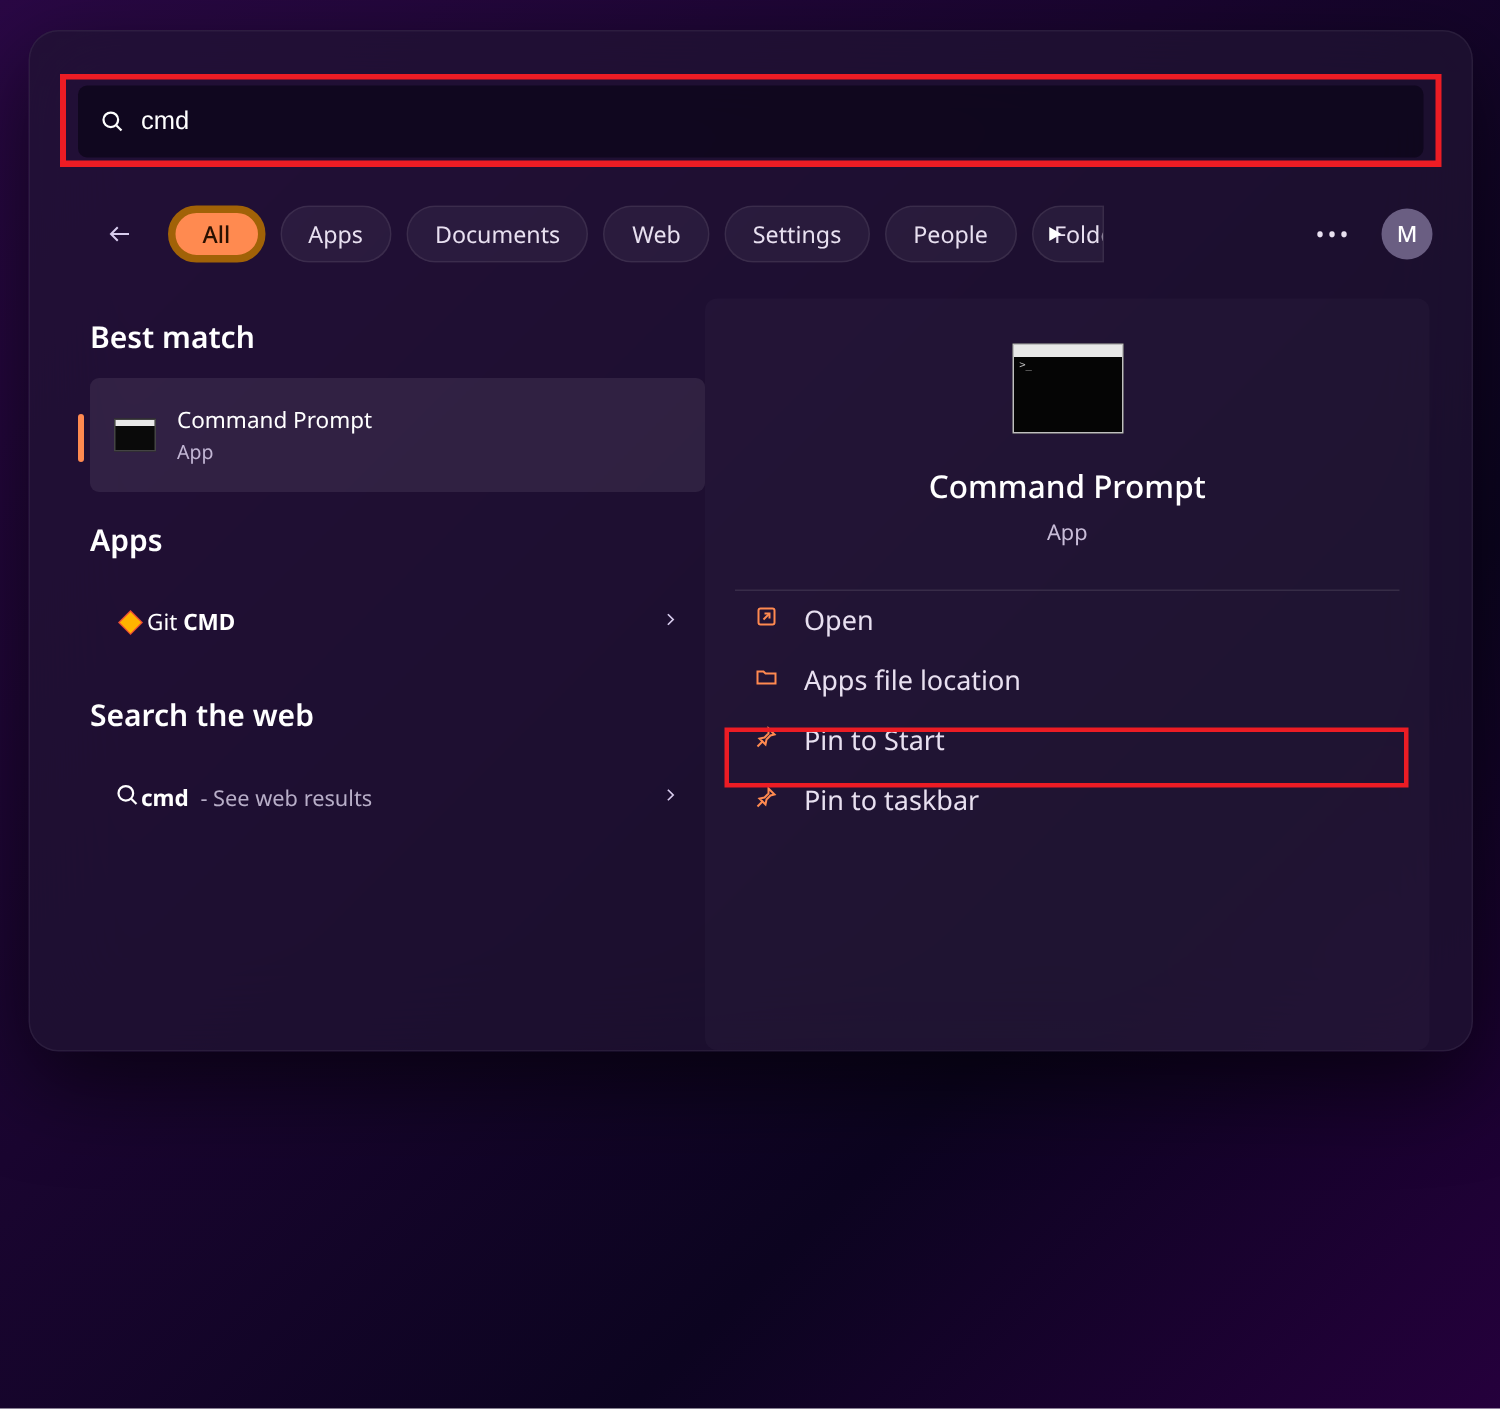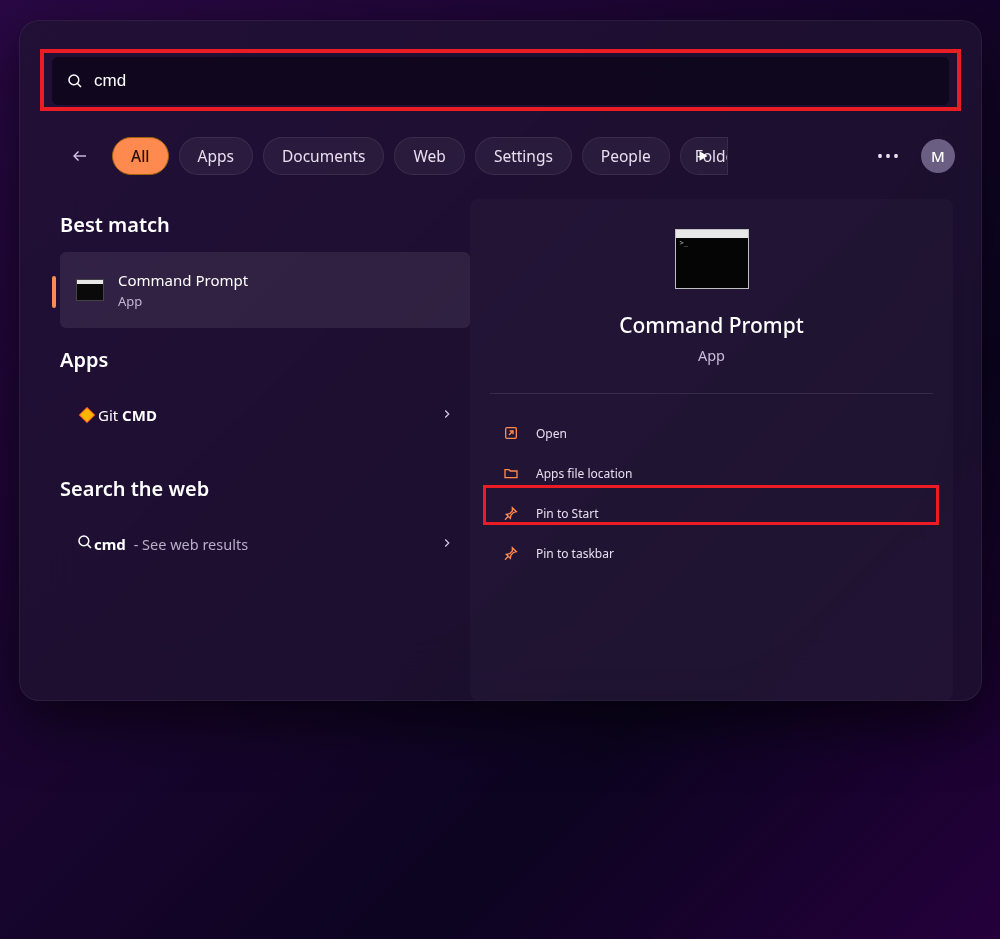--- a/index.html
+++ b/index.html
@@ -77,21 +77,21 @@
       align-items: center;
       color: #e8e0f0;
       font-size: 15.5px;
       background: rgba(255,255,255,0.05);
       border: 1px solid rgba(255,255,255,0.08);
       cursor: pointer;
     }
     .pill.active {
       background: #ff8a50;
       color: #2a1000;
-      border: 1px solid #a16207;
+      border: 5px solid #a16207;
       font-weight: 500;
     }
     .pill.cut { overflow: hidden; width: 48px; padding-left: 14px; justify-content: flex-start; border-radius: 19px 0 0 19px; }
 
     .start-glyph {
       position: absolute;
       left: 663px; top: 116px;
       width: 40px; height: 38px;
       display: flex; align-items: center; justify-content: center;
       color: #fff;
@@ -201,26 +201,26 @@
     .right .subtype {
       color: #c9bdd9; text-align: center; font-size: 14.5px;
       margin-top: 6px;
     }
     .divider {
       height: 1px; background: rgba(255,255,255,0.1);
       margin: 28px 20px 8px 20px;
     }
 
     .action {
-      display: flex; align-items: flex-end;
+      display: flex; align-items: flex-start;
       height: 40px;
       padding: 0 12px;
       margin: 0 20px;
       gap: 16px;
-      color: #e8e0f0; font-size: 12px;
+      color: #e8e0f0; font-size: 18px;
       cursor: pointer;
     }
     .action .ic { width: 18px; height: 18px; display: flex; align-items: center; justify-content: center; color: #ff8a50; }
 
     .action-highlight {
       position: absolute;
       left: 13px; top: 286px;
       width: 456px; height: 40px;
       border: 3px solid #ec1c24;
       pointer-events: none;
@@ -296,21 +296,21 @@
           </span>
           <span><span>Git </span><b>CMD</b></span>
         </div>
         <span class="chev">
           <svg width="14" height="14" viewBox="0 0 24 24" fill="none" stroke="currentColor" stroke-width="2">
               <polyline points="9 6 15 12 9 18"></polyline>
             </svg>
         </span>
       </div>
 
-      <div class="section-head" style="margin-top:32px">Search the web</div>
+      <div class="section-head" style="margin-top:20px">Search the web</div>
 
       <div class="slim-item">
         <div class="lead">
           <span>
             <svg width="18" height="18" viewBox="0 0 24 24" fill="none" stroke="#fff" stroke-width="2">
                 <circle cx="10.5" cy="10.5" r="6.5"></circle>
                 <line x1="20" y1="20" x2="15.5" y2="15.5"></line>
               </svg>
           </span>
           <span><b>cmd</b><span class="web-sub"> - See web results</span></span>

